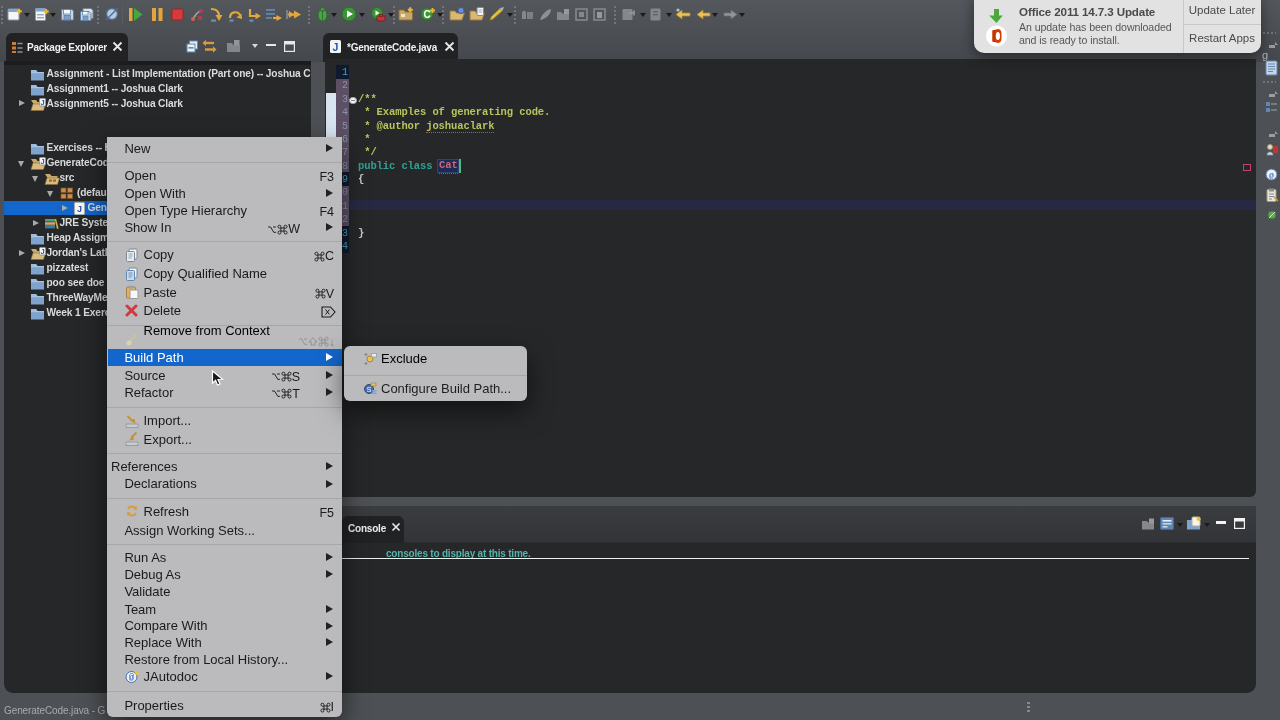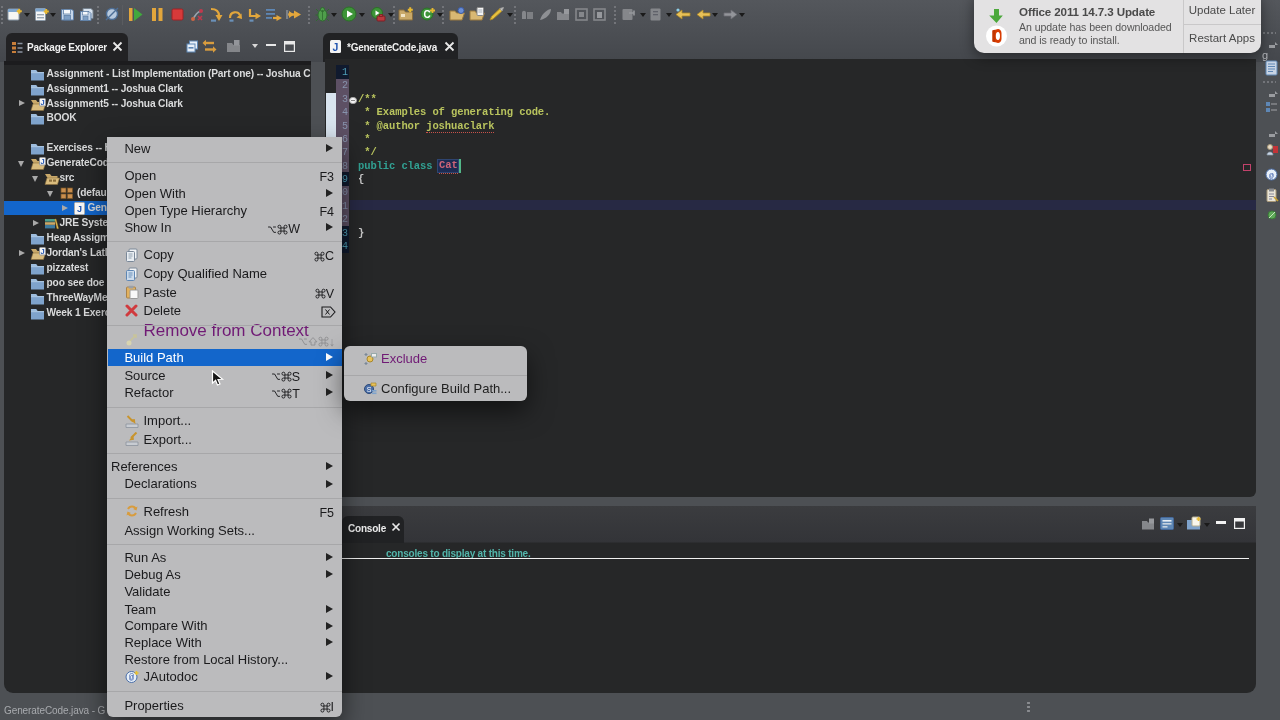--- a/index.html
+++ b/index.html
@@ -251,28 +251,20 @@
       </div>
       <div class="trow" style="top:31.56px;">
         <div class="tarr" style="left:15px;"></div>
         <svg class="ticon" style="left:26px;" width="16" height="13" viewBox="0 0 16 13">
           <path d="M1 2 h5 l1.5 2 h6 v2 h-10z" fill="#C9A96A"></path>
           <path d="M1 12.5 L3 6 H15.5 L13.5 12.5 Z" fill="#D9BC7E" stroke="#8A6E3C" stroke-width=".6"></path>
           <rect x="9.5" y="0.5" width="6" height="7.5" rx="1" fill="#F6F6F6" stroke="#999"></rect>
           <text x="12.5" y="7" font-size="7.5" font-weight="bold" text-anchor="middle" fill="#2456B0" font-family="Liberation Sans">J</text>
         </svg>
         <div class="tlabel" style="left:42.5px;">Assignment5 -- Joshua Clark</div>
-      </div>
-      <div class="trow" style="top:46.49px;">
-        <svg class="ticon" style="left:26px;" width="15" height="13" viewBox="0 0 15 13">
-          <path d="M1 2 h5 l1.5 2 H14 v8.5 H1 Z" fill="#7FA3CC"></path>
-          <path d="M1 2 h5 l1.5 2 H1 Z" fill="#9DBCDD"></path>
-          <rect x="1" y="4" width="13" height="1.2" fill="#A8C4E0"></rect>
-        </svg>
-        <div class="tlabel" style="left:42.5px;">BOOK</div>
       </div>
       <div class="trow" style="top:76.35000000000001px;">
         <svg class="ticon" style="left:26px;" width="15" height="13" viewBox="0 0 15 13">
           <path d="M1 2 h5 l1.5 2 H14 v8.5 H1 Z" fill="#7FA3CC"></path>
           <path d="M1 2 h5 l1.5 2 H1 Z" fill="#9DBCDD"></path>
           <rect x="1" y="4" width="13" height="1.2" fill="#A8C4E0"></rect>
         </svg>
         <div class="tlabel" style="left:42.5px;">Exercises -- Hash Tables</div>
       </div>
       <div class="trow" style="top:91.28px;">
@@ -564,21 +556,21 @@
       <div class="abs" style="right:6px;top:165.3px;height:17.4px;line-height:17.4px;white-space:nowrap;"><span style="display:inline-block;vertical-align:-1.5px;"><svg width="15" height="12" viewBox="0 0 15 12">
             <path d="M1 1 H9.5 L14 6 L9.5 11 H1 Z" fill="none" stroke="#1A1A1C" stroke-width="1.1"></path>
             <path d="M4.5 3.5 L8.5 8.5 M8.5 3.5 L4.5 8.5" stroke="#1A1A1C" stroke-width="1"></path>
           </svg></span></div>
       <div class="abs" style="left:18px;top:196.2px;">
         <svg class="abs" style="left:0px;top:0px;" width="14" height="14" viewBox="0 0 14 14">
           <path d="M2 11 L11 2 M8 2 h3 v3" stroke="#C8C49A" stroke-width="1.6" fill="none"></path>
           <circle cx="4" cy="10" r="2.5" fill="#D8D4B0"></circle>
         </svg>
       </div>
-      <div class="abs" style="left:36.5px;top:185px;height:17.4px;line-height:17.4px;font-size:17px;color:#701a75;white-space:nowrap;">Remove from Context</div>
+      <div class="abs" style="left:36.5px;top:185px;height:17.4px;line-height:17.4px;font-size:13px;color:#000000;white-space:nowrap;">Remove from Context</div>
       <div class="abs" style="right:7px;top:194.7px;height:17.4px;line-height:17.4px;white-space:nowrap;"><span style="display:inline-block;vertical-align:-1.5px;"><svg width="10" height="11" viewBox="0 0 14 14">
             <path d="M1.5 3.5 h3.5 l4.5 7.5 h3 M8.5 3.5 h4" fill="none" stroke="#8E8E90" stroke-width="1.3"></path>
           </svg></span><span style="display:inline-block;vertical-align:-1.5px;"><svg width="10" height="11" viewBox="0 0 14 14">
             <path d="M7 1.5 L12.5 7.5 H9.7 V12 H4.3 V7.5 H1.5 Z" fill="none" stroke="#8E8E90" stroke-width="1.2"></path>
           </svg></span><span style="display:inline-block;vertical-align:-1.5px;"><svg width="11" height="11" viewBox="0 0 14 14">
             <path d="M5 5 V3.4 A1.9 1.9 0 1 0 3.1 5.3 H5 M5 5 H9 M9 5 V3.4 A1.9 1.9 0 1 1 10.9 5.3 H9 M9 5 V9 M9 9 H10.9 A1.9 1.9 0 1 1 9 10.9 V9 M9 9 H5 M5 9 V10.9 A1.9 1.9 0 1 1 3.1 9 H5 M5 9 V5" fill="none" stroke="#8E8E90" stroke-width="1.15"></path>
           </svg></span><span style="font-size:12.5px;color:#8E8E90;">↓</span></div>
       <div class="abs" style="left:0.5px;top:212.45000000000002px;width:234px;height:16.6px;background:#1366CB;"></div>
       <div class="abs" style="left:17.4px;top:212.10000000000002px;height:17.4px;line-height:17.4px;font-size:13px;color:#FFFFFF;white-space:nowrap;">Build Path</div>
       <div class="marr" style="right:9.5px;top:216.40000000000003px;border-left-color:#FFFFFF;"></div>
@@ -662,21 +654,21 @@
       <div class="msep" style="top:554.4px;"></div>
     </div>
 <div class="abs" id="submenu">
       <div class="abs" style="left:19px;top:5.5px;">
         <svg class="abs" style="left:0px;top:0px;" width="14" height="14" viewBox="0 0 14 14">
           <path d="M3 1 v3 M1.5 2.5 L4.5 2.5 M3 10 v3 M1.5 11.5 h3" stroke="#7A8898" stroke-width="1.2"></path>
           <circle cx="7" cy="7" r="3" fill="#E8C159" stroke="#A8872A"></circle>
           <rect x="8.5" y="1.5" width="5" height="3.5" fill="#EDEDED" stroke="#9AA"></rect>
         </svg>
       </div>
-      <div class="abs" style="left:37px;top:4.2px;height:17.4px;line-height:17.4px;font-size:13px;color:#701a75;text-align:right;">Exclude</div>
+      <div class="abs" style="left:37px;top:4.2px;height:17.4px;line-height:17.4px;font-size:13px;color:#000000;text-align:right;">Exclude</div>
       <div class="msep" style="top:28.5px;width:183px;"></div>
       <div class="abs" style="left:19px;top:35px;">
         <svg class="abs" style="left:0px;top:0px;" width="14" height="14" viewBox="0 0 14 14">
           <circle cx="6" cy="8" r="4.5" fill="#4A6EA8" stroke="#2E4A78"></circle>
           <text x="6" y="11" font-size="7" text-anchor="middle" fill="#FFF" font-family="Liberation Sans">S</text>
           <path d="M8 2 h5 v3 h-5z" fill="#E8C159" stroke="#A8872A" stroke-width=".7"></path>
           <rect x="9" y="9" width="4.5" height="1.6" fill="#7FA3CC"></rect>
           <rect x="9" y="11.5" width="4.5" height="1.6" fill="#7FA3CC"></rect>
         </svg>
       </div>

